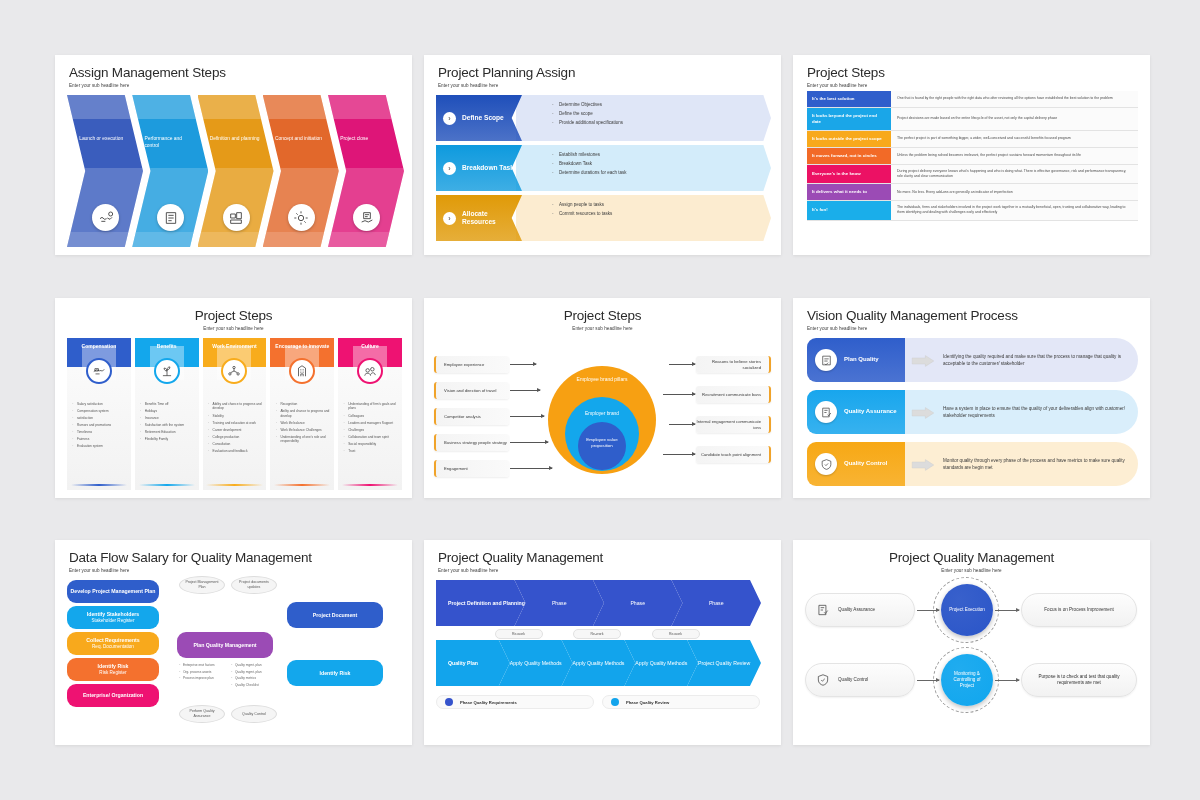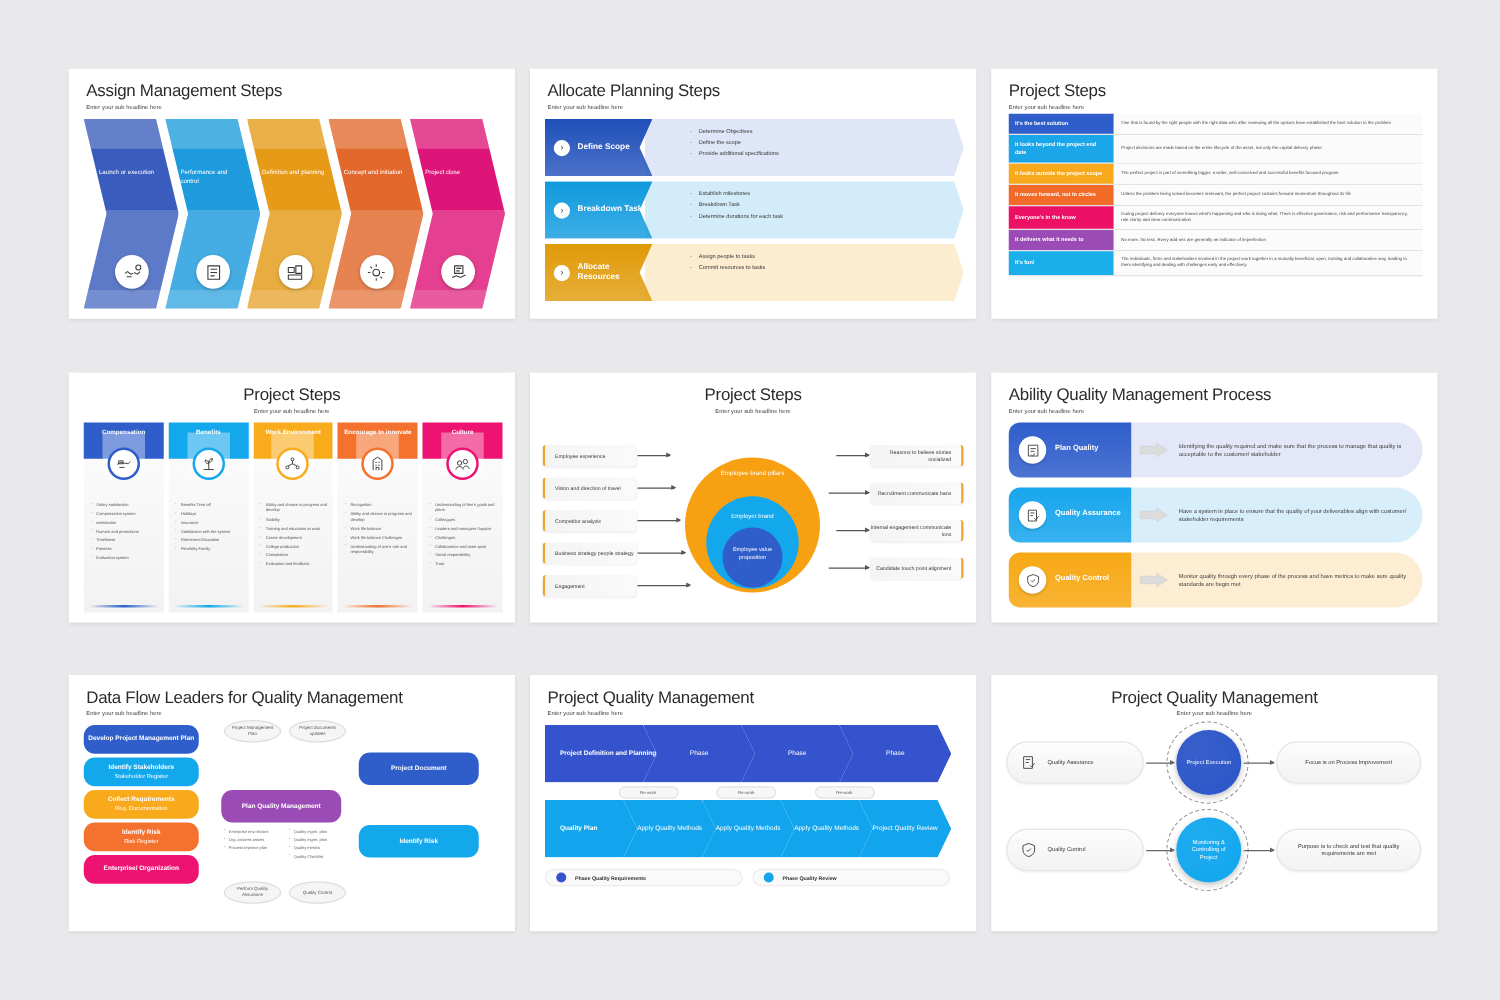--- a/index.html
+++ b/index.html
@@ -347,21 +347,21 @@
           <svg viewBox="0 0 24 24" fill="none" stroke="#3a3a3a" stroke-width="1.3">
             <path d="M7 4h10v9H7z"></path>
             <path d="M9 7h6M9 10h4"></path>
             <path d="M4 18l5-2 5 2 6-3"></path>
           </svg>
         </div>
       </div>
   </div>
 
   <div class="slide s2">
-    <div class="title">Allocate Planning Steps</div>
+    <div class="title">Project Planning Assign</div>
     <div class="subtitle">Enter your sub headline here</div>
     <div id="s2rows">
         <div class="plan-row" style="top: 40px;">
           <div class="plan-right" style="background: rgb(223, 230, 247);">
             <ul>
               <li>Determine Objectives</li>
               <li>Define the scope</li>
               <li>Provide additional specifications</li>
             </ul>
           </div>
@@ -584,21 +584,21 @@
         <div class="pill r" style="right: 10px; width: 75px; top: 88px;">Recruitment communicate bans</div>
         <div class="arrowline" style="right: 86px; width: 32px; top: 96px;"></div>
         <div class="pill r" style="right: 10px; width: 75px; top: 118px;">Internal engagement communicate ions</div>
         <div class="arrowline" style="right: 86px; width: 26px; top: 126px;"></div>
         <div class="pill r" style="right: 10px; width: 75px; top: 148px;">Candidate touch point alignment</div>
         <div class="arrowline" style="right: 86px; width: 32px; top: 156px;"></div>
       </div>
   </div>
 
   <div class="slide s6">
-    <div class="title">Ability Quality Management Process</div>
+    <div class="title">Vision Quality Management Process</div>
     <div class="subtitle">Enter your sub headline here</div>
     <div id="s6rows">
         <div class="qrow" style="top: 40px;">
           <div class="q-right" style="background: rgb(227, 231, 247);">Identifying the quality required and make sure that the process to manage that quality is acceptable to the customer/ stakeholder</div>
           <div class="q-left" style="background: linear-gradient(rgb(47, 94, 203), rgba(47, 94, 203, 0.867));">
             <div class="q-ic">
               <svg viewBox="0 0 24 24" fill="none" stroke="#3a3a3a" stroke-width="1.3">
                 <path d="M5 4h14v16H5z"></path>
                 <path d="M8 9h8M8 13h6"></path>
                 <path d="M9 18l2 2 4-4"></path>
@@ -638,21 +638,21 @@
             <div class="q-lab">Quality Control</div>
           </div>
           <div class="q-arrow"><svg viewBox="0 0 40 20" width="24" height="13">
               <path d="M2 5 h22 V1 l14 9 -14 9 v-4 H2 z" fill="#dcdcdc" stroke="#cfcfcf" stroke-width="0.8"></path>
             </svg></div>
         </div>
       </div>
   </div>
 
   <div class="slide s7">
-    <div class="title">Data Flow Leaders for Quality Management</div>
+    <div class="title">Data Flow Salary for Quality Management</div>
     <div class="subtitle">Enter your sub headline here</div>
     <div id="s7body">
         <div class="dfbox" style="left: 12px; width: 92px; top: 40px; height: 23px; background: rgb(47, 94, 203);">
           <div>Develop Project Management Plan</div>
         </div>
         <div class="dfbox" style="left: 12px; width: 92px; top: 66px; height: 23px; background: rgb(19, 167, 236);">
           <div>Identify Stakeholders</div>
           <div class="sub">Stakeholder Register</div>
         </div>
         <div class="dfbox" style="left: 12px; width: 92px; top: 92px; height: 23px; background: rgb(248, 169, 28);">

